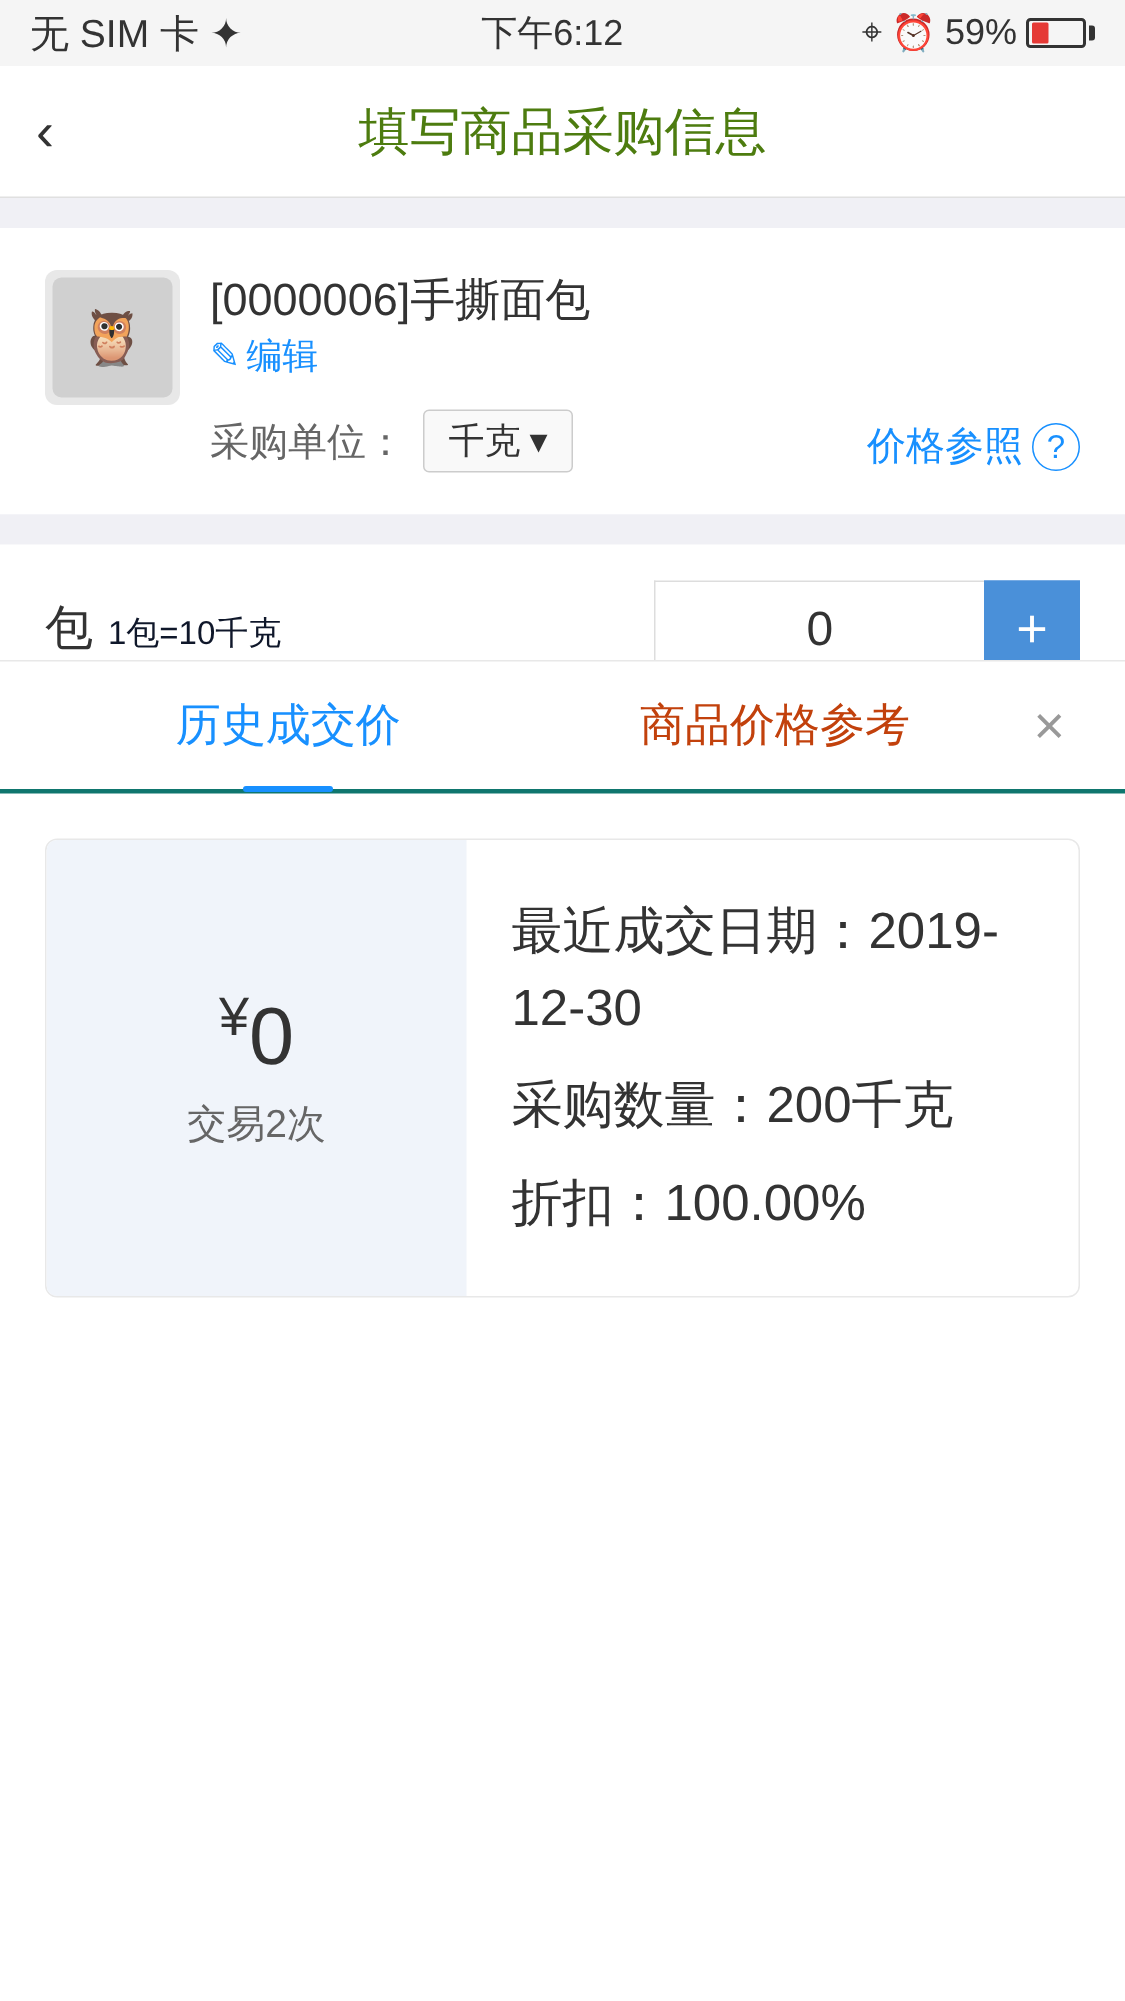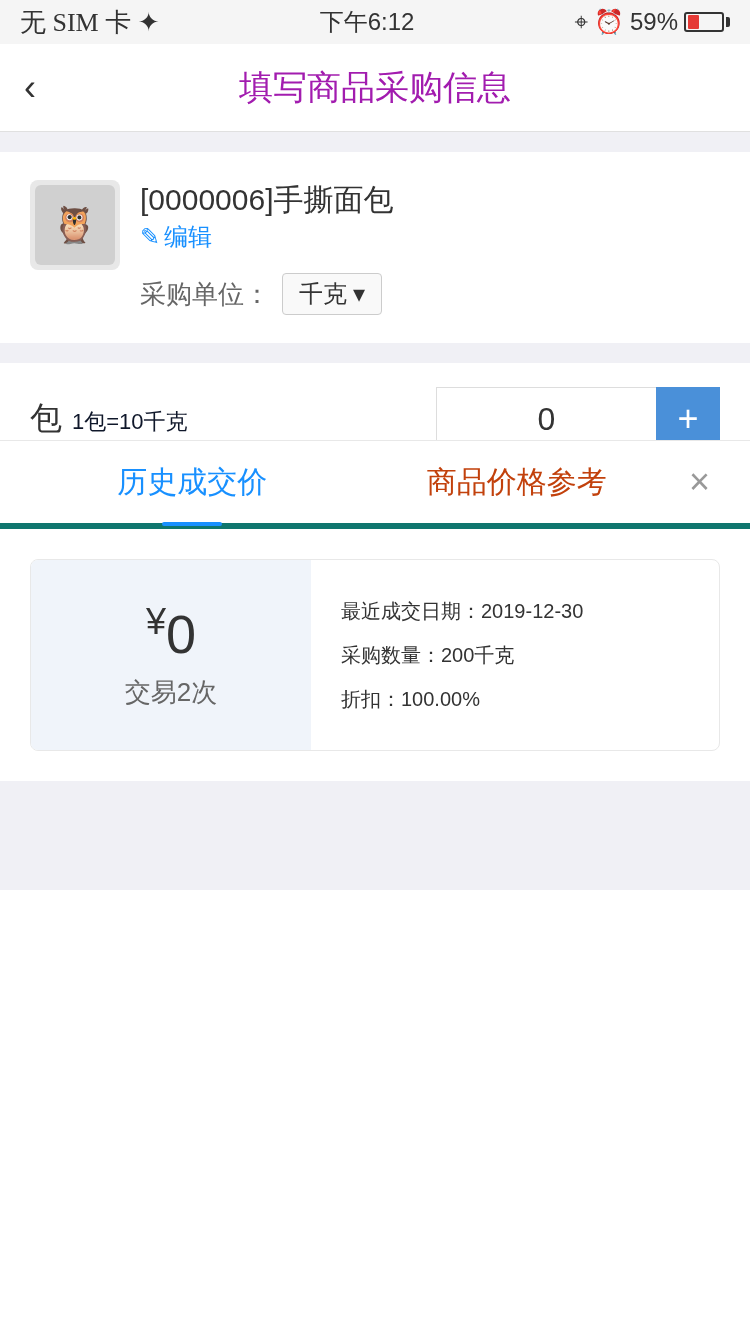--- a/index.html
+++ b/index.html
@@ -22,21 +22,20 @@
       align-items: center;
       justify-content: space-between;
       padding: 0 20px;
     }
     .status-left {
       font-size: 26px;
       color: #333;
       display: flex;
       align-items: center;
       gap: 8px;
-      font-family: Liberation Serif, serif;
     }
     .status-center {
       font-size: 24px;
       color: #333;
       font-weight: 500;
     }
     .status-right {
       display: flex;
       align-items: center;
       gap: 6px;
@@ -85,21 +84,21 @@
     .nav-back {
       position: absolute;
       left: 24px;
       font-size: 36px;
       color: #333;
       cursor: pointer;
     }
     .nav-title {
       font-size: 34px;
       font-weight: 500;
-      color: #a21caf;
+      color: #4d7c0f;
     }
 
     
     .product-card {
       background: #fff;
       margin-top: 20px;
       padding: 28px 30px;
     }
     .product-top {
       display: flex;
@@ -255,21 +254,21 @@
       top: 440px;
       width: 750px;
       background: #fff;
       border-top: 1px solid #e8e8e8;
       z-index: 10;
     }
     .tabs-bar {
       display: flex;
       align-items: center;
       padding: 0 30px;
-      border-bottom: 6px solid #0f766e;
+      border-bottom: 3px solid #0f766e;
       position: relative;
       height: 88px;
     }
     .tab-item {
       flex: 1;
       text-align: center;
       font-size: 30px;
       color: #c2410c;
       cursor: pointer;
       height: 88px;
@@ -332,21 +331,21 @@
     }
     .price-right {
       flex: 1;
       padding: 36px 30px;
       display: flex;
       flex-direction: column;
       justify-content: center;
       gap: 14px;
     }
     .price-detail-row {
-      font-size: 20px;
+      font-size: 34px;
       color: #333;
       line-height: 1.5;
     }
 
     
     .bottom-area {
       position: absolute;
       top: 890px;
       left: 0;
       width: 750px;
@@ -396,20 +395,24 @@
         </span>
       </div>
       <div class="product-unit-row">
         <div class="unit-left">
           <span>采购单位：</span>
           <div class="unit-select">
             <span>千克</span>
             <span>▾</span>
           </div>
         </div>
+        <div class="price-ref-btn">
+          <span>价格参照</span>
+          <span style="width:32px;height:32px;border:1.5px solid #1890ff;border-radius:50%;display:inline-flex;align-items:center;justify-content:center;font-size:22px;">?</span>
+        </div>
       </div>
     </div>
   </div>
 </div>
 
 <div class="section-divider"></div>
 
 <div class="quantity-row">
   <div class="qty-label-wrap">
     <span class="qty-label">包</span>

